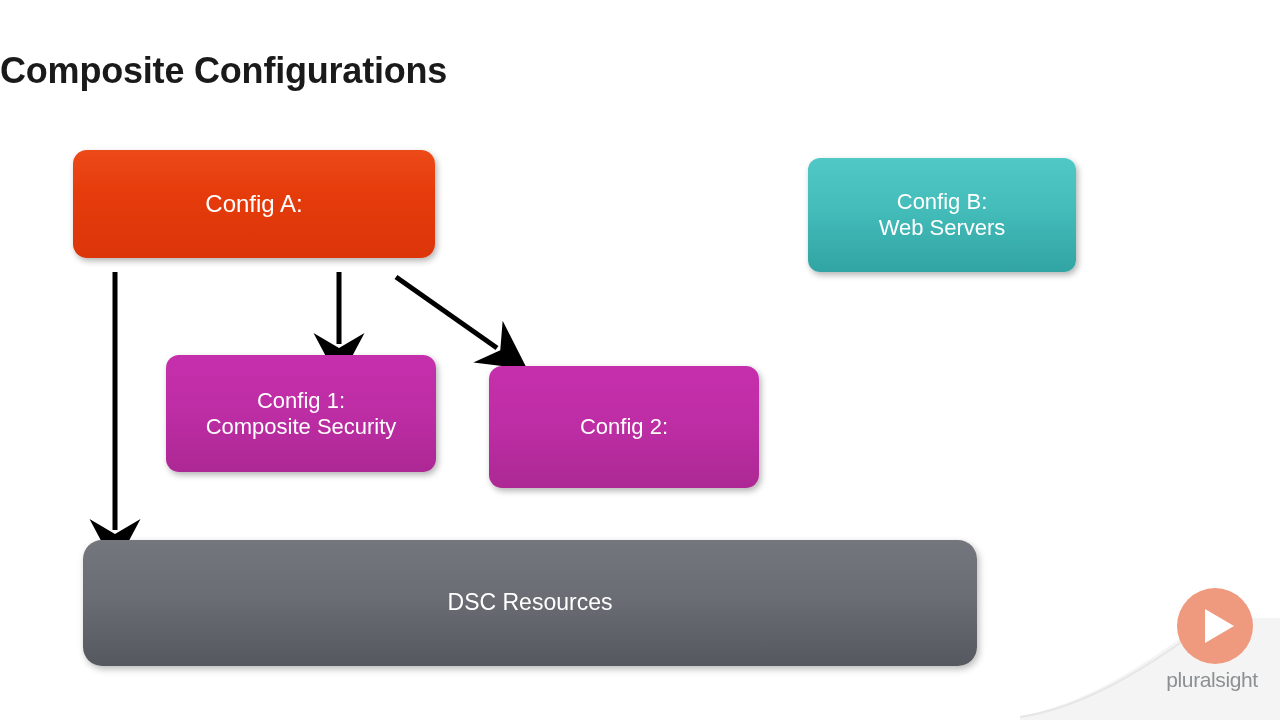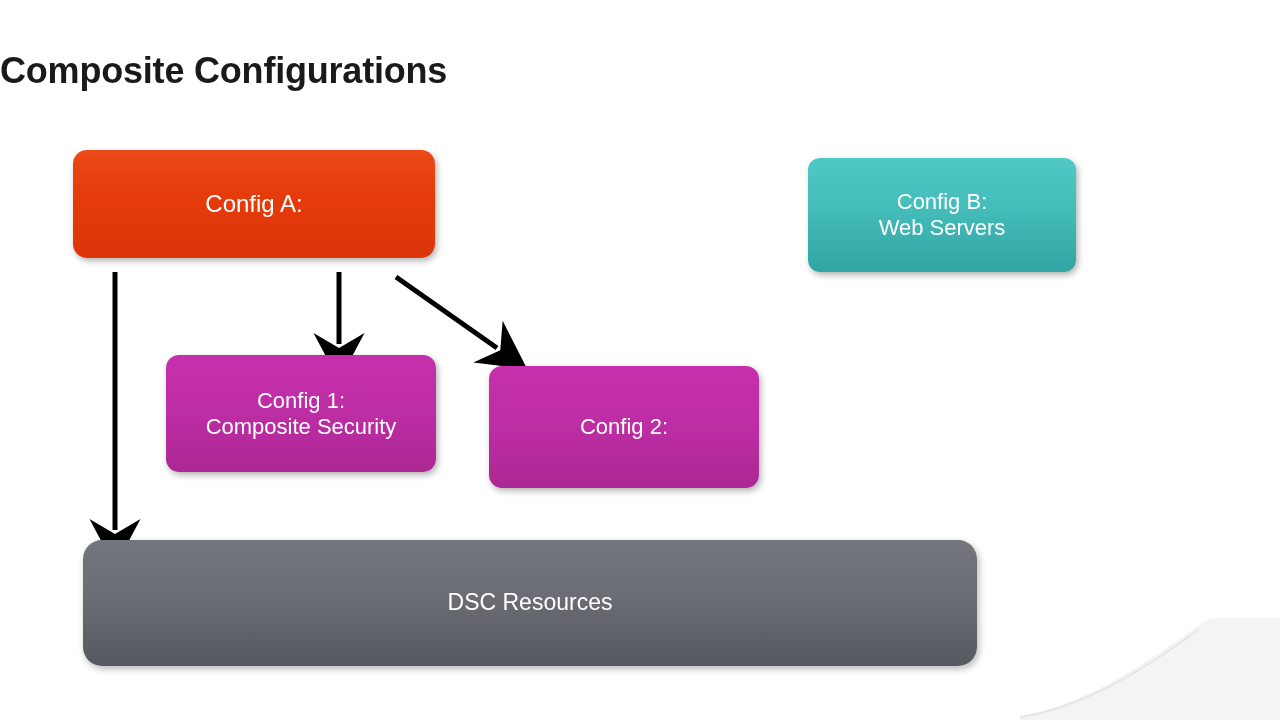--- a/index.html
+++ b/index.html
@@ -223,14 +223,20 @@
 
   <div class="node node-magenta" id="node-config-2">
     <span class="l1">Config 2:</span>
   </div>
 
 
   <div class="node" id="node-dsc">
     <span class="l1">DSC Resources</span>
   </div>
 
+  <div id="ps-logo">
+    <div id="ps-mark">
+      <span class="tri"></span>
+    </div>
+    <div id="ps-wordmark">pluralsight</div>
+  </div>
 
 </div>
 
 </body></html>

